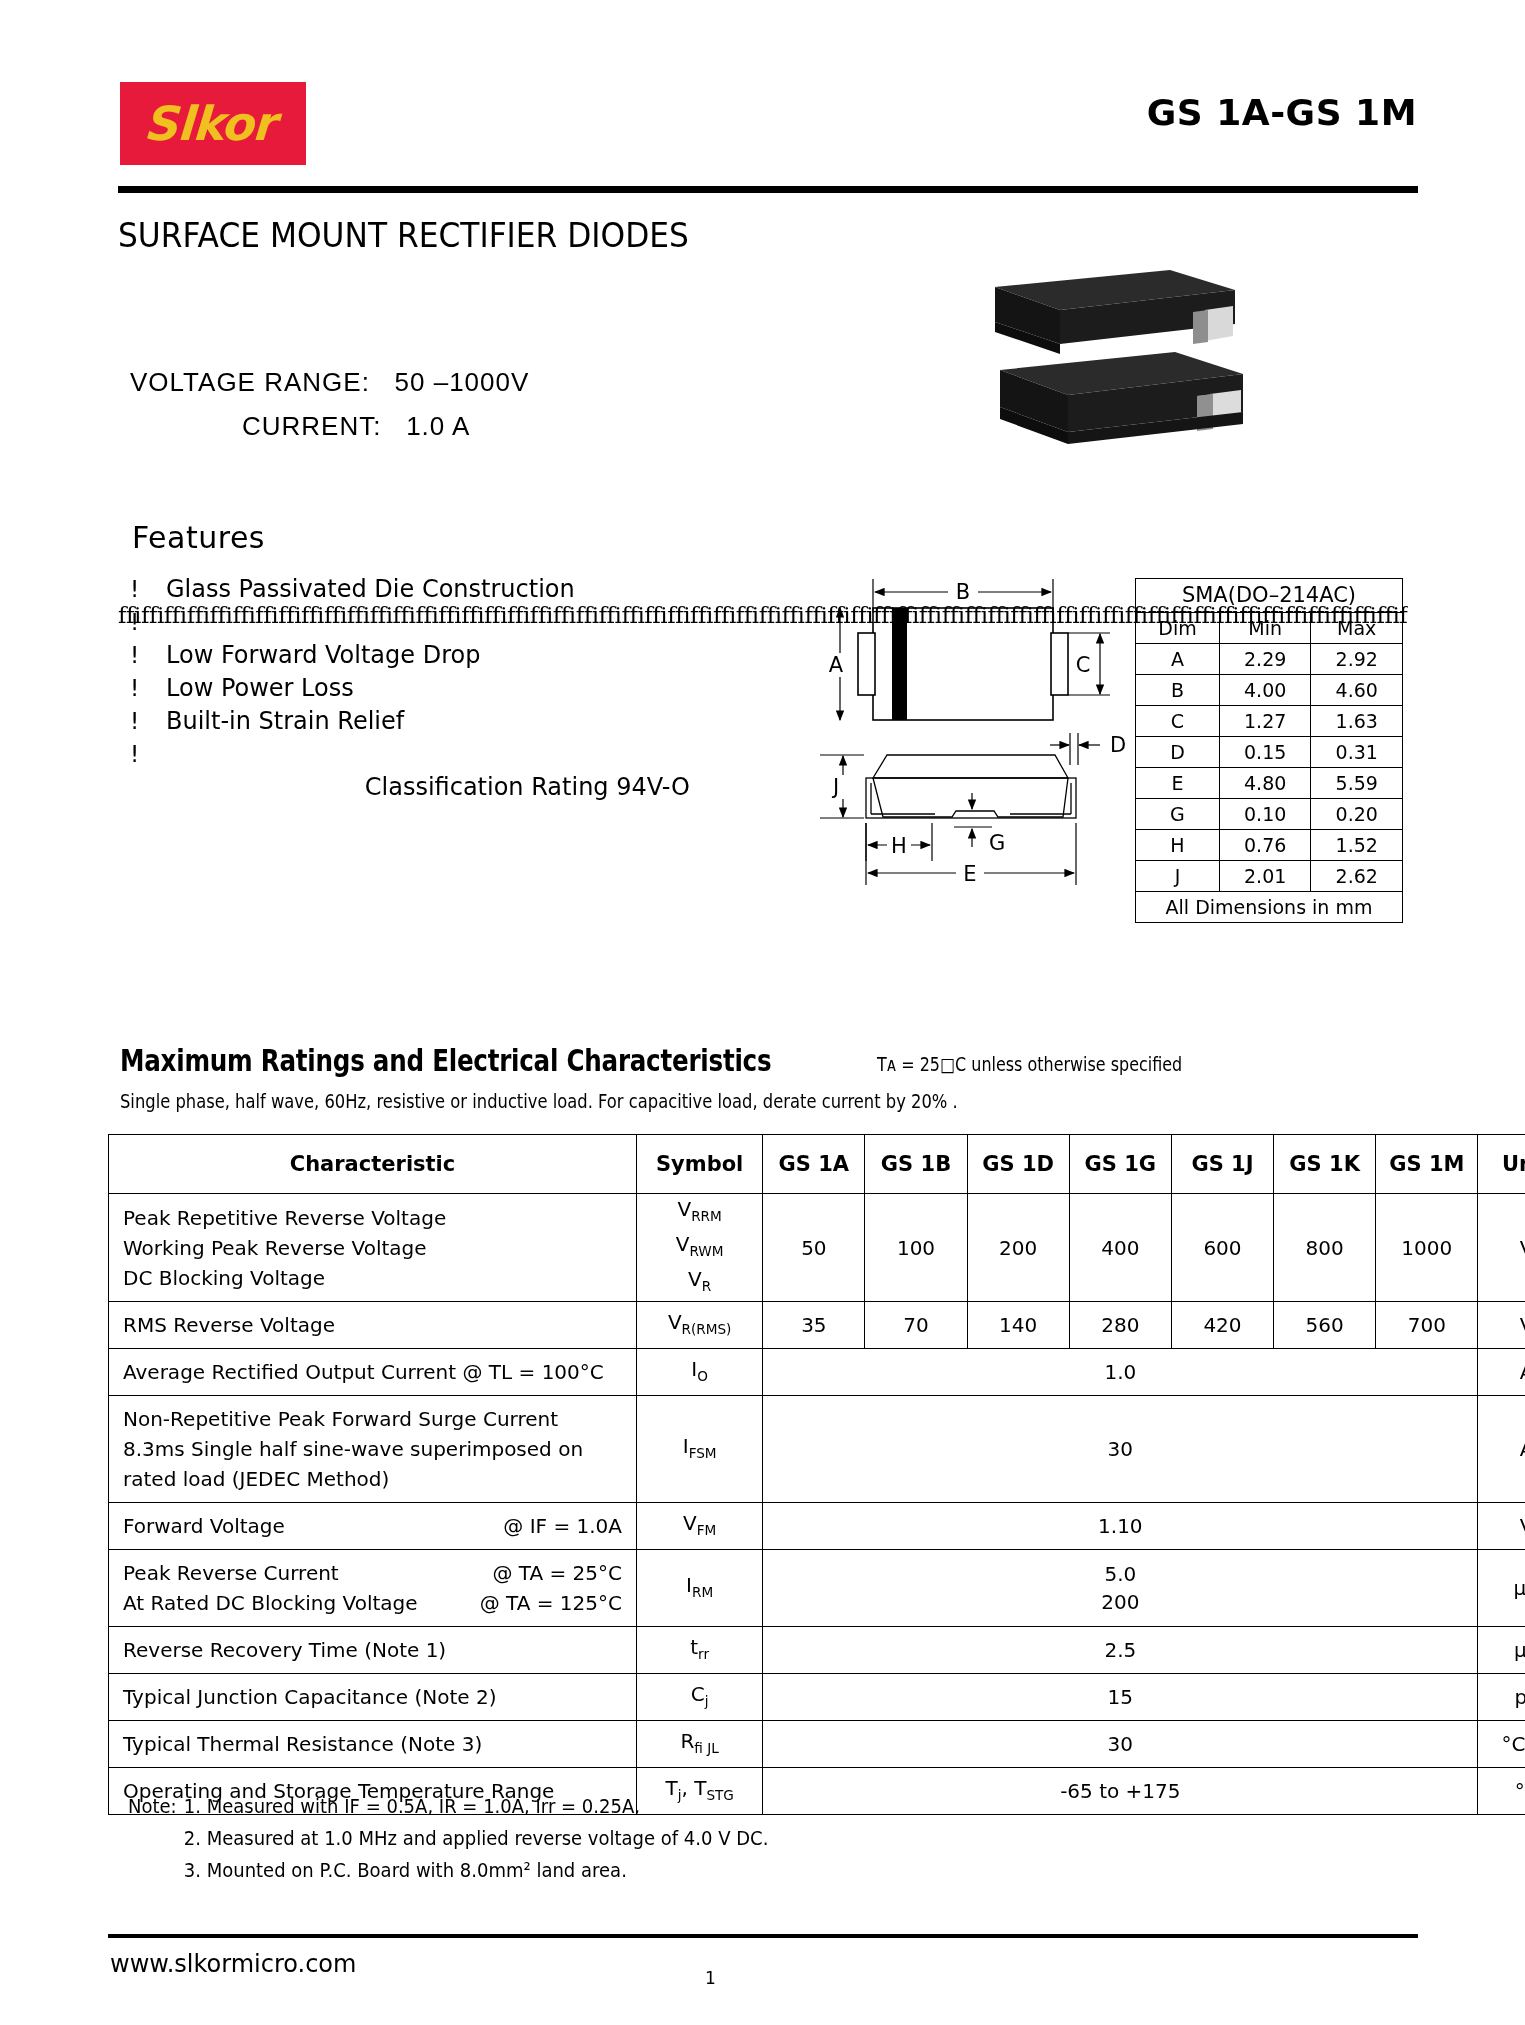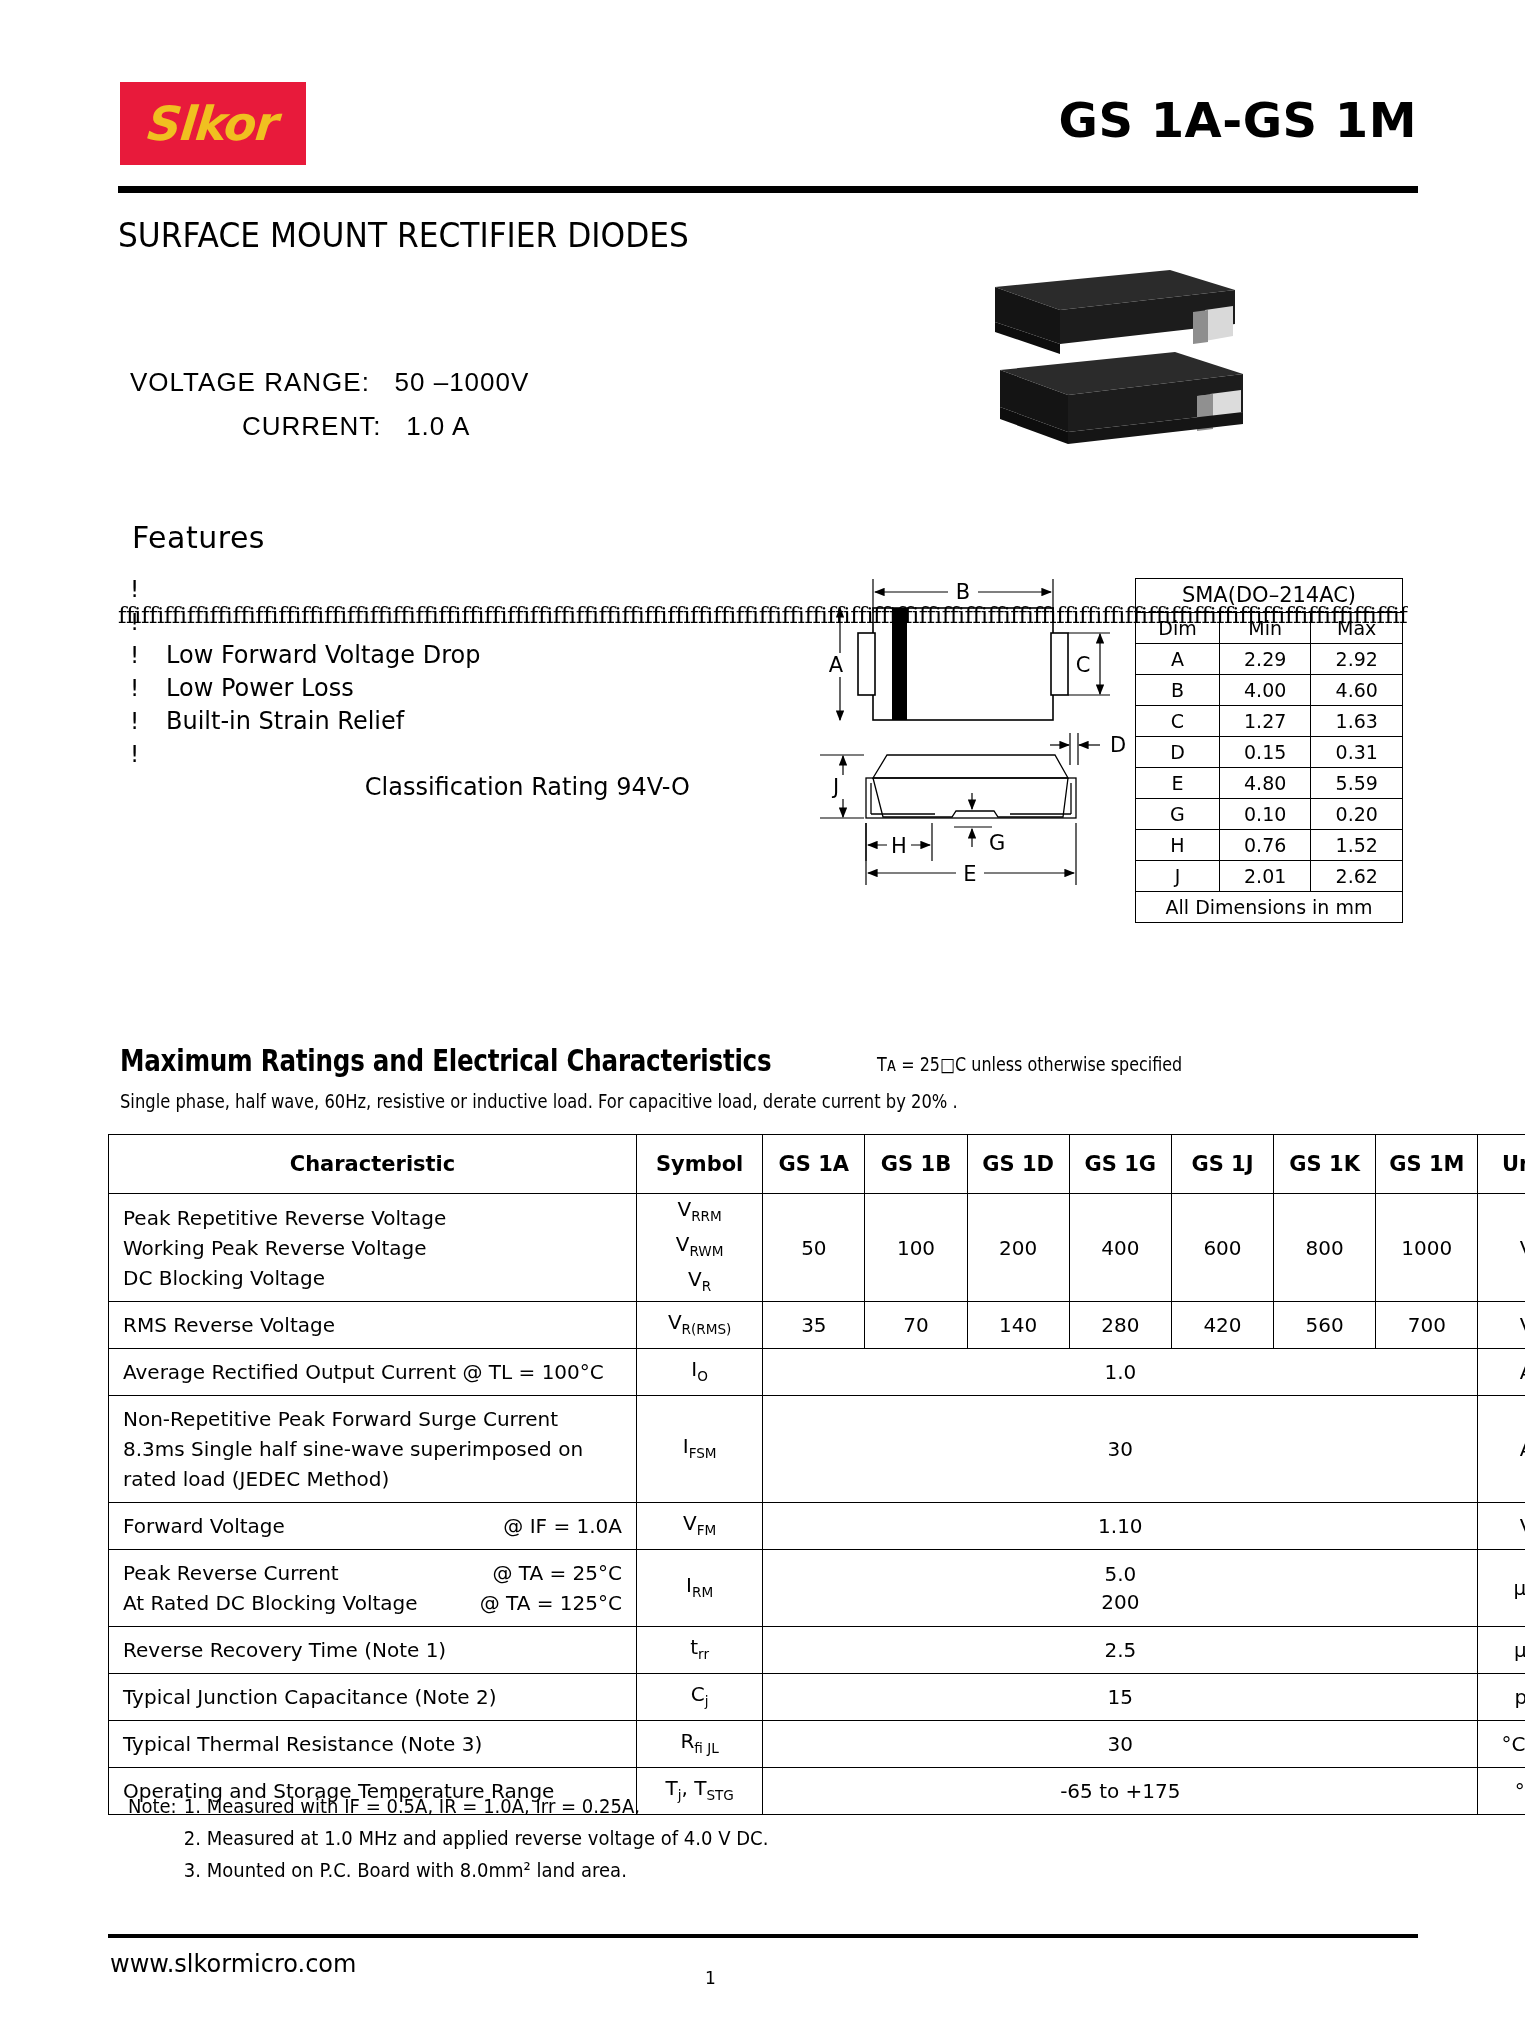--- a/index.html
+++ b/index.html
@@ -50,21 +50,21 @@
     letter-spacing: -1px;
     transform: skewX(-6deg);
     line-height: 1;
   }
   .part-title {
     position: absolute;
     right: 108px;
     top: 92px;
     font-family: "DejaVu Sans", sans-serif;
     font-weight: bold;
-    font-size: 48px;
+    font-size: 36px;
     letter-spacing: 0.5px;
     white-space: nowrap;
     text-align: right;
   }
   .rule-top {
     position: absolute;
     left: 118px;
     top: 186px;
     width: 1300px;
     height: 7px;
@@ -317,20 +317,21 @@
     <div class="vr-line2">
       <span>CURRENT:</span>
       &nbsp;&nbsp;<span>1.0 A</span>
     </div>
   </div>
 
   <div class="features-h">Features</div>
   <div class="features-list">
     <div class="feat-row">
       <span class="feat-bullet">!</span>
+      <span>Glass Passivated Die Construction</span>
     </div>
     <div class="feat-row">
       <span class="feat-bullet">!</span>
     </div>
     <div class="feat-row">
       <span class="feat-bullet">!</span>
       <span>Low Forward Voltage Drop</span>
     </div>
     <div class="feat-row">
       <span class="feat-bullet">!</span>

